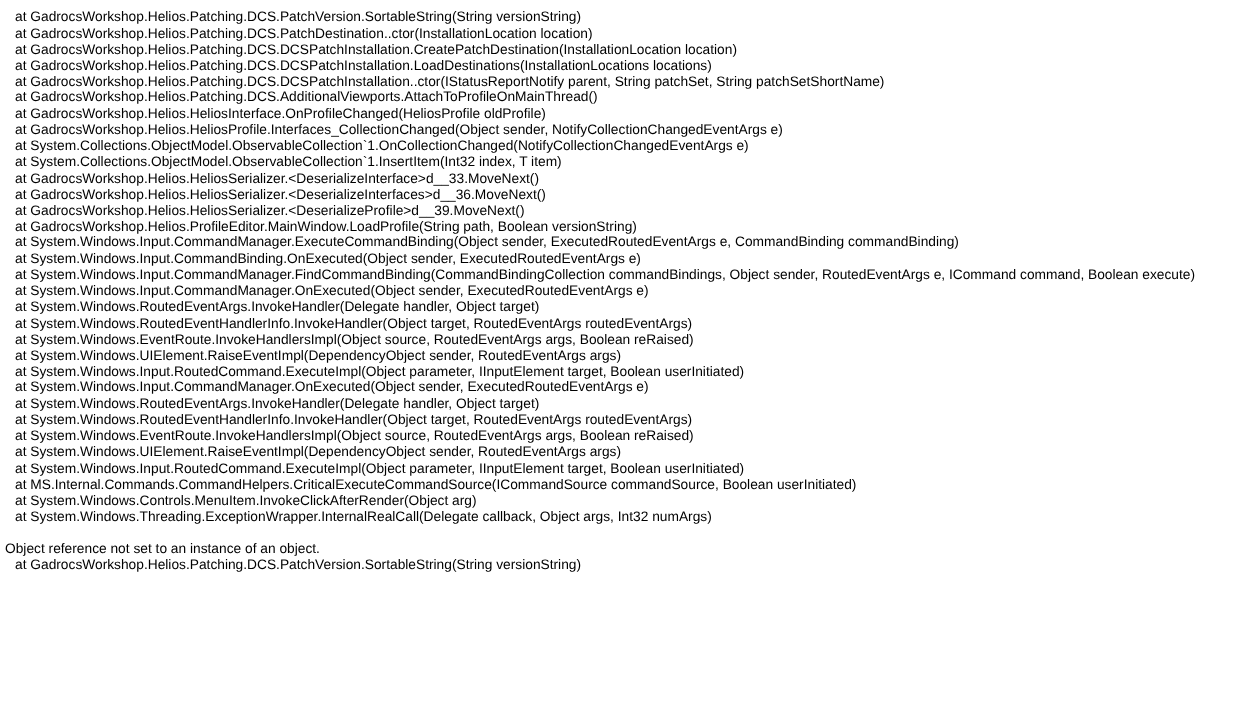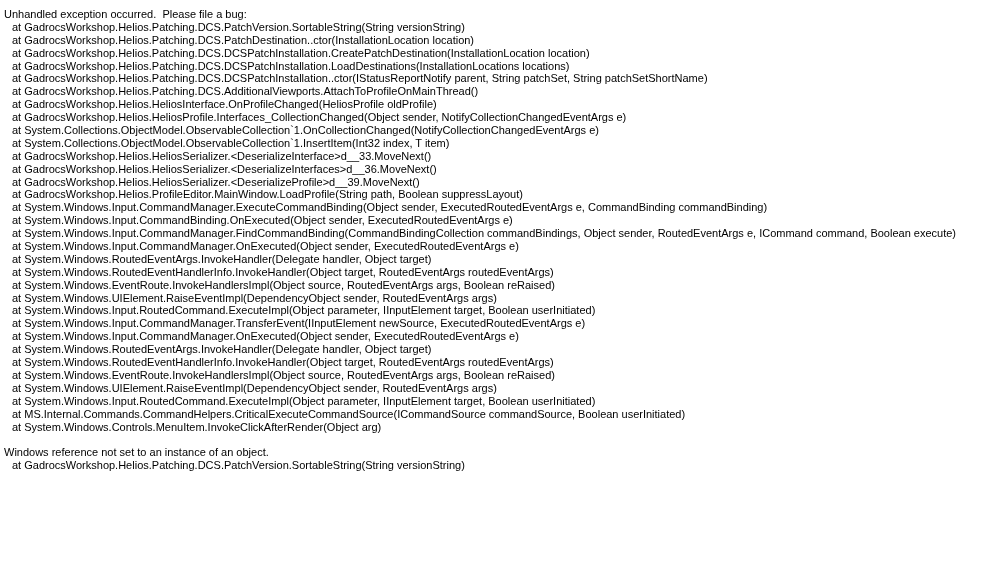--- a/index.html
+++ b/index.html
@@ -24,53 +24,52 @@
     padding-left: 8px;      
   }
   .spacer {
     height: 12.9px;
   }
 </style>
 </head>
 <body>
 
 <div class="error-report">
-  <div class="line">Unhandled exception occurred.  Please file a bug:</div>
   <div>
       <div class="line frame">at GadrocsWorkshop.Helios.Patching.DCS.PatchVersion.SortableString(String versionString)</div>
       <div class="line frame">at GadrocsWorkshop.Helios.Patching.DCS.PatchDestination..ctor(InstallationLocation location)</div>
       <div class="line frame">at GadrocsWorkshop.Helios.Patching.DCS.DCSPatchInstallation.CreatePatchDestination(InstallationLocation location)</div>
       <div class="line frame">at GadrocsWorkshop.Helios.Patching.DCS.DCSPatchInstallation.LoadDestinations(InstallationLocations locations)</div>
       <div class="line frame">at GadrocsWorkshop.Helios.Patching.DCS.DCSPatchInstallation..ctor(IStatusReportNotify parent, String patchSet, String patchSetShortName)</div>
       <div class="line frame">at GadrocsWorkshop.Helios.Patching.DCS.AdditionalViewports.AttachToProfileOnMainThread()</div>
       <div class="line frame">at GadrocsWorkshop.Helios.HeliosInterface.OnProfileChanged(HeliosProfile oldProfile)</div>
       <div class="line frame">at GadrocsWorkshop.Helios.HeliosProfile.Interfaces_CollectionChanged(Object sender, NotifyCollectionChangedEventArgs e)</div>
       <div class="line frame">at System.Collections.ObjectModel.ObservableCollection`1.OnCollectionChanged(NotifyCollectionChangedEventArgs e)</div>
       <div class="line frame">at System.Collections.ObjectModel.ObservableCollection`1.InsertItem(Int32 index, T item)</div>
       <div class="line frame">at GadrocsWorkshop.Helios.HeliosSerializer.&lt;DeserializeInterface&gt;d__33.MoveNext()</div>
       <div class="line frame">at GadrocsWorkshop.Helios.HeliosSerializer.&lt;DeserializeInterfaces&gt;d__36.MoveNext()</div>
       <div class="line frame">at GadrocsWorkshop.Helios.HeliosSerializer.&lt;DeserializeProfile&gt;d__39.MoveNext()</div>
-      <div class="line frame">at GadrocsWorkshop.Helios.ProfileEditor.MainWindow.LoadProfile(String path, Boolean suppressLayout)</div>
+      <div class="line frame">at GadrocsWorkshop.Helios.ProfileEditor.MainWindow.LoadProfile(String path, Boolean versionString)</div>
       <div class="line frame">at System.Windows.Input.CommandManager.ExecuteCommandBinding(Object sender, ExecutedRoutedEventArgs e, CommandBinding commandBinding)</div>
       <div class="line frame">at System.Windows.Input.CommandBinding.OnExecuted(Object sender, ExecutedRoutedEventArgs e)</div>
       <div class="line frame">at System.Windows.Input.CommandManager.FindCommandBinding(CommandBindingCollection commandBindings, Object sender, RoutedEventArgs e, ICommand command, Boolean execute)</div>
       <div class="line frame">at System.Windows.Input.CommandManager.OnExecuted(Object sender, ExecutedRoutedEventArgs e)</div>
       <div class="line frame">at System.Windows.RoutedEventArgs.InvokeHandler(Delegate handler, Object target)</div>
       <div class="line frame">at System.Windows.RoutedEventHandlerInfo.InvokeHandler(Object target, RoutedEventArgs routedEventArgs)</div>
       <div class="line frame">at System.Windows.EventRoute.InvokeHandlersImpl(Object source, RoutedEventArgs args, Boolean reRaised)</div>
       <div class="line frame">at System.Windows.UIElement.RaiseEventImpl(DependencyObject sender, RoutedEventArgs args)</div>
       <div class="line frame">at System.Windows.Input.RoutedCommand.ExecuteImpl(Object parameter, IInputElement target, Boolean userInitiated)</div>
-      <div class="line frame">at System.Windows.Input.CommandManager.TransferEvent(IInputElement newSource, ExecutedRoutedEventArgs e)</div>
       <div class="line frame">at System.Windows.Input.CommandManager.OnExecuted(Object sender, ExecutedRoutedEventArgs e)</div>
       <div class="line frame">at System.Windows.RoutedEventArgs.InvokeHandler(Delegate handler, Object target)</div>
       <div class="line frame">at System.Windows.RoutedEventHandlerInfo.InvokeHandler(Object target, RoutedEventArgs routedEventArgs)</div>
       <div class="line frame">at System.Windows.EventRoute.InvokeHandlersImpl(Object source, RoutedEventArgs args, Boolean reRaised)</div>
       <div class="line frame">at System.Windows.UIElement.RaiseEventImpl(DependencyObject sender, RoutedEventArgs args)</div>
       <div class="line frame">at System.Windows.Input.RoutedCommand.ExecuteImpl(Object parameter, IInputElement target, Boolean userInitiated)</div>
       <div class="line frame">at MS.Internal.Commands.CommandHelpers.CriticalExecuteCommandSource(ICommandSource commandSource, Boolean userInitiated)</div>
       <div class="line frame">at System.Windows.Controls.MenuItem.InvokeClickAfterRender(Object arg)</div>
+      <div class="line frame">at System.Windows.Threading.ExceptionWrapper.InternalRealCall(Delegate callback, Object args, Int32 numArgs)</div>
     </div>
   <div class="spacer"></div>
-  <div class="line">Windows reference not set to an instance of an object.</div>
+  <div class="line">Object reference not set to an instance of an object.</div>
   <div>
       <div class="line frame">at GadrocsWorkshop.Helios.Patching.DCS.PatchVersion.SortableString(String versionString)</div>
     </div>
 </div>
 
 </body></html>

